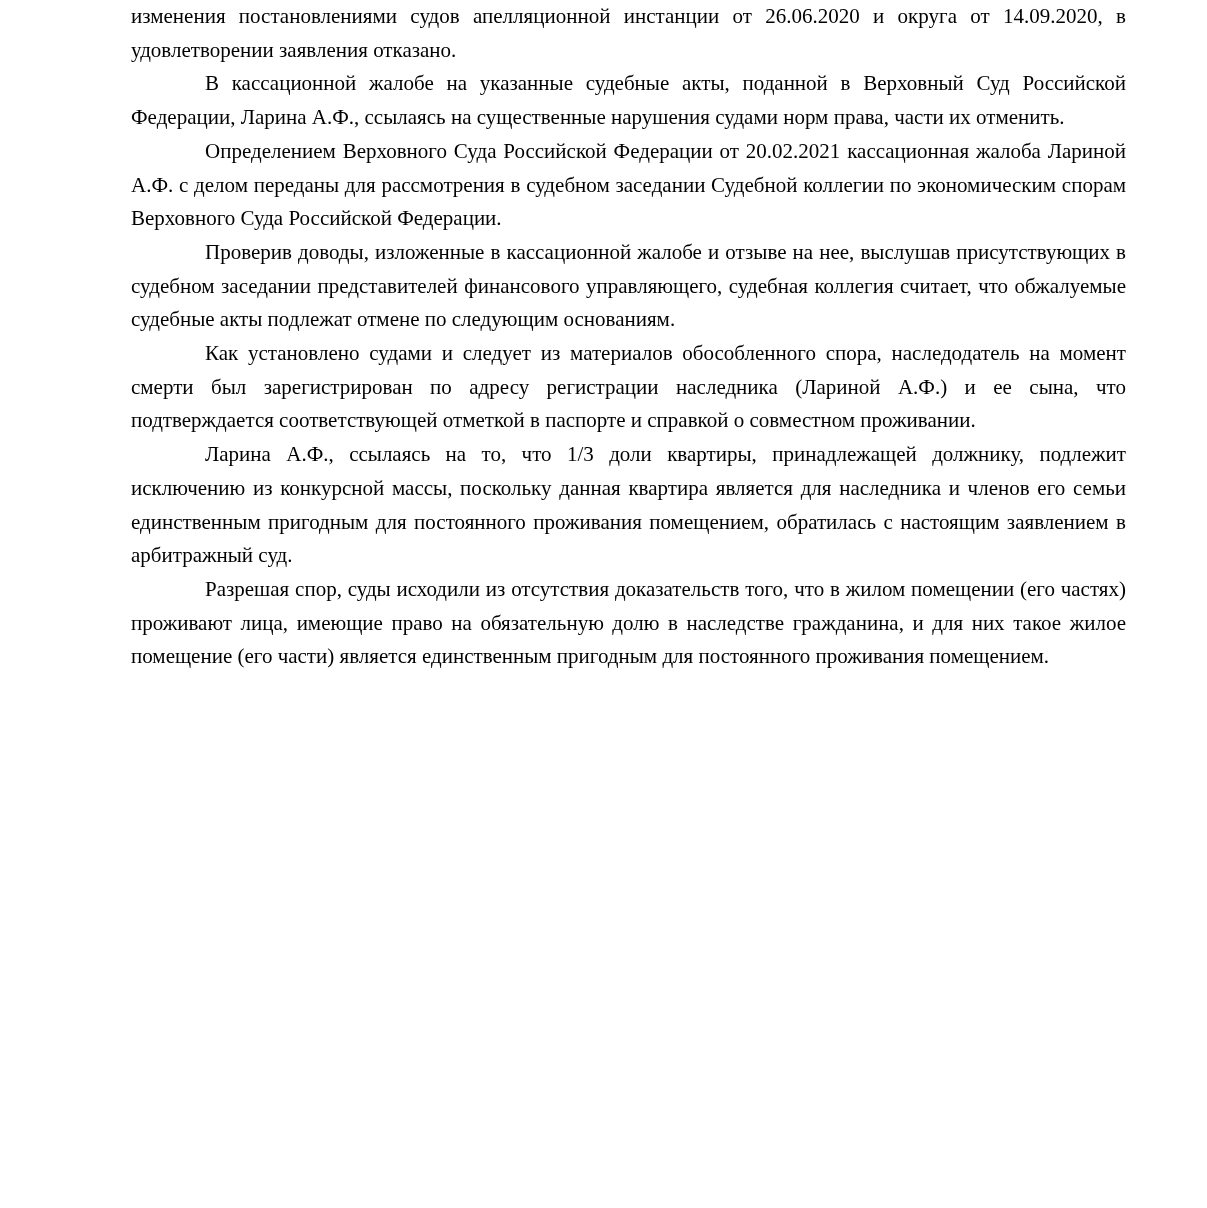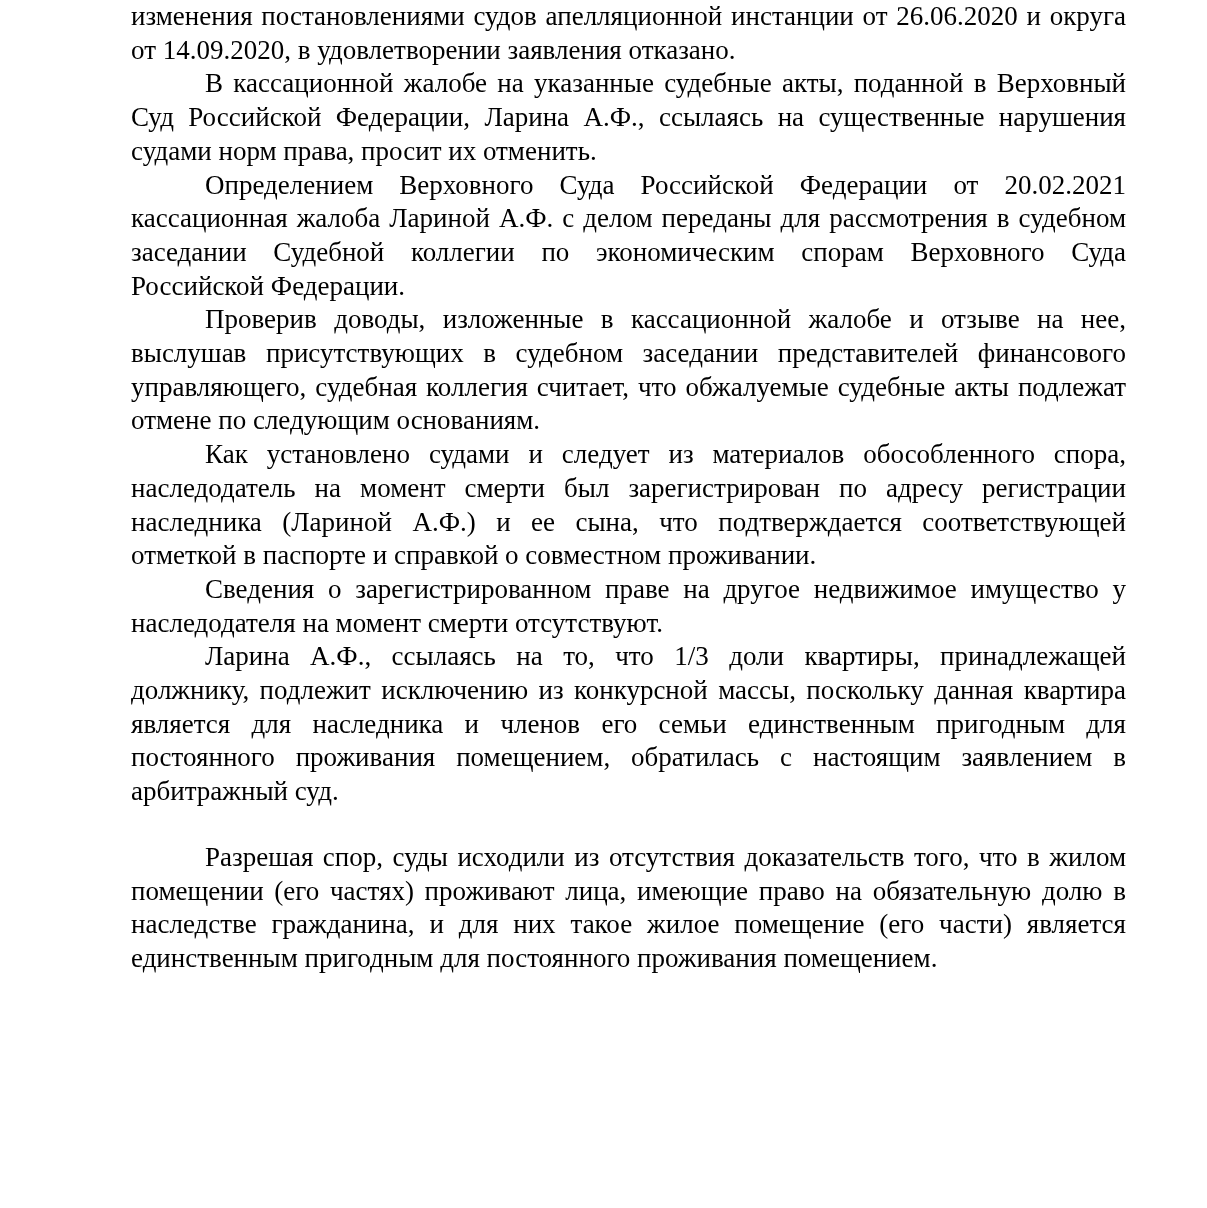--- a/index.html
+++ b/index.html
@@ -21,21 +21,21 @@
     height: 1208px;
     background: #ffffff;
     box-sizing: border-box;
   }
 
   .text-column {
     position: absolute;
     left: 131px;
     top: 0px;
     width: 995px;          
-    font-size: 27px;
+    font-size: 21px;
     line-height: 33.7px;
     text-align: justify;
     text-justify: inter-word;
     -webkit-hyphens: none;
     hyphens: none;
   }
 
   
   .text-column > p {
     margin: 0;
@@ -45,47 +45,45 @@
   }
 
   
   .text-column > p.continued {
     text-indent: 0;
   }
 
   
   .text-column > p.clipped {
     text-align-last: auto;
-    margin-top: 32px;
   }
 
   
   .text-column > p:not(.clipped) {
     text-align-last: left;
   }
 </style>
 </head>
 <body>
 
 <div class="page">
   <div class="text-column">
 
     <p class="continued">изменения постановлениями судов апелляционной инстанции от 26.06.2020 и округа от 14.09.2020, в удовлетворении заявления отказано.</p>
 
-    <p>В кассационной жалобе на указанные судебные акты, поданной в Верховный Суд Российской Федерации, Ларина А.Ф., ссылаясь на существенные нарушения судами норм права, просит их отменить.</p>
+    <p>В кассационной жалобе на указанные судебные акты, поданной в Верховный Суд Российской Федерации, Ларина А.Ф., ссылаясь на существенные нарушения судами норм права, части их отменить.</p>
 
     <p>Определением Верховного Суда Российской Федерации от 20.02.2021 кассационная жалоба Лариной А.Ф. с делом переданы для рассмотрения в судебном заседании Судебной коллегии по экономическим спорам Верховного Суда Российской Федерации.</p>
 
 
 
 
     <p>Проверив доводы, изложенные в кассационной жалобе и отзыве на нее, выслушав присутствующих в судебном заседании представителей финансового управляющего, судебная коллегия считает, что обжалуемые судебные акты подлежат отмене по следующим основаниям.</p>
 
     <p>Как установлено судами и следует из материалов обособленного спора, наследодатель на момент смерти был зарегистрирован по адресу регистрации наследника (Лариной А.Ф.) и ее сына, что подтверждается соответствующей отметкой в паспорте и справкой о совместном проживании.</p>
 
-    <p>Сведения о зарегистрированном праве на другое недвижимое имущество у наследодателя на момент смерти отсутствуют.</p>
 
     <p>Ларина А.Ф., ссылаясь на то, что 1/3 доли квартиры, принадлежащей должнику, подлежит исключению из конкурсной массы, поскольку данная квартира является для наследника и членов его семьи единственным пригодным для постоянного проживания помещением, обратилась с настоящим заявлением в арбитражный суд.</p>
 
     <p class="clipped">Разрешая спор, суды исходили из отсутствия доказательств того, что в жилом помещении (его частях) проживают лица, имеющие право на обязательную долю в наследстве гражданина, и для них такое жилое помещение (его части) является единственным пригодным для постоянного проживания помещением.</p>
 
   </div>
 </div>
 
 </body></html>

